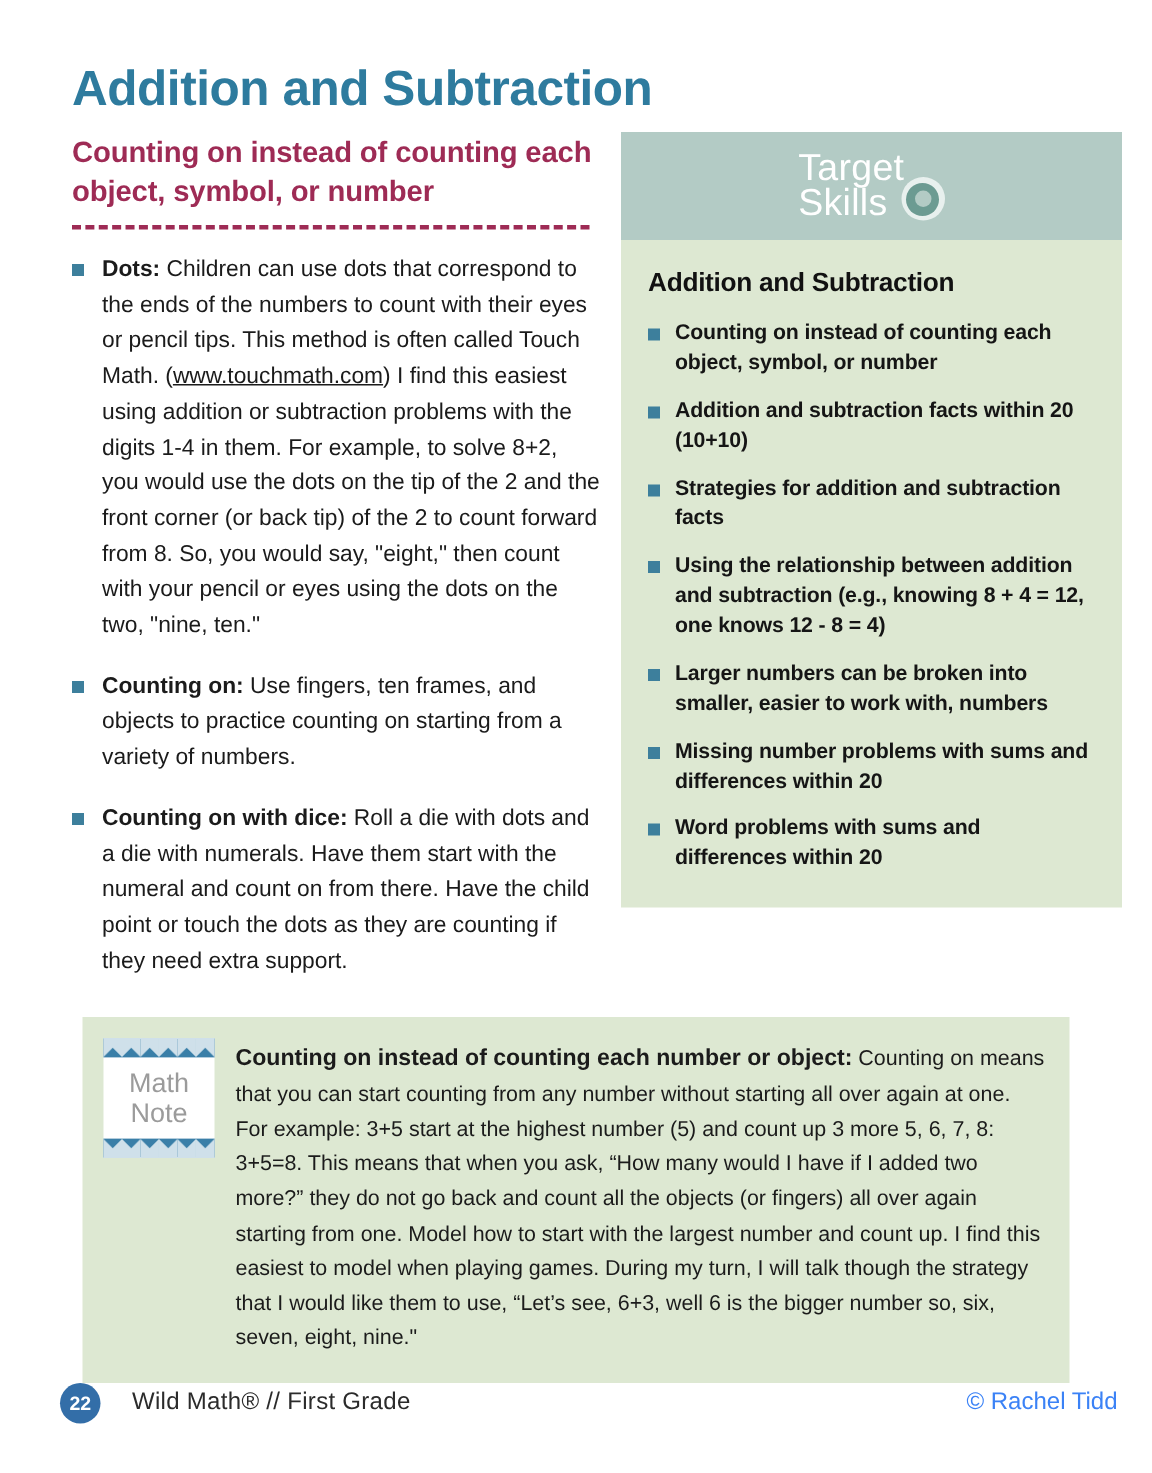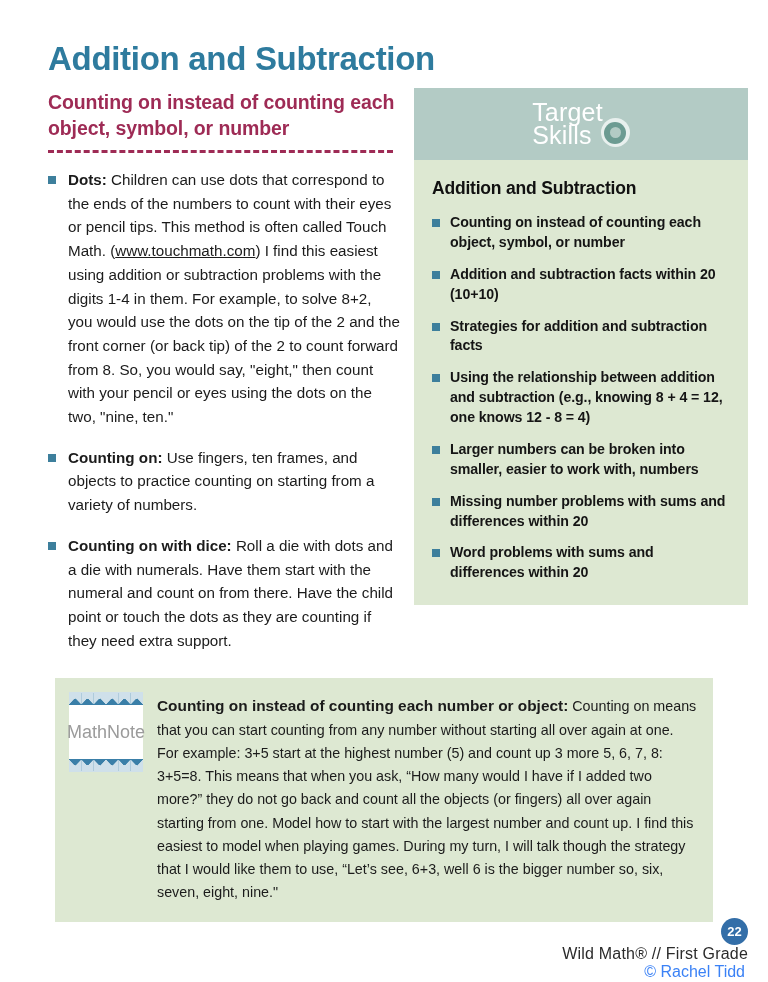--- a/index.html
+++ b/index.html
@@ -208,21 +208,21 @@
   }
   .mn-zig-bot {
     background:
       linear-gradient(-45deg, #cfe0ea 50%, transparent 50%) 0 0 / 12.34px 13px repeat-x,
       linear-gradient(45deg, #cfe0ea 50%, transparent 50%) 0 0 / 12.34px 13px repeat-x,
       #3a7fa8;
   }
   .mn-label {
     flex: 1 1 auto;
     display: flex;
-    flex-direction: row;
+    flex-direction: column;
     align-items: center;
     justify-content: center;
     color: #9b9b9b;
     font-size: 18px;
     line-height: 1.12;
   }
   .mn-text {
     flex: 1 1 auto;
     font-size: 14.3px;
     line-height: 1.62;
@@ -232,22 +232,21 @@
   .mn-text b { font-weight: bold; font-size: 15.4px; }
 
   
   .footer {
     position: absolute;
     left: 40px;
     right: 20px;
     top: 918px;
     height: 34px;
     display: flex;
-    align-items: flex-end;
-    flex-direction: column;
+    align-items: center;
   }
   .pagenum {
     width: 27px;
     height: 27px;
     border-radius: 50%;
     background: #336ea8;
     color: #ffffff;
     font-size: 13px;
     font-weight: bold;
     display: flex;

